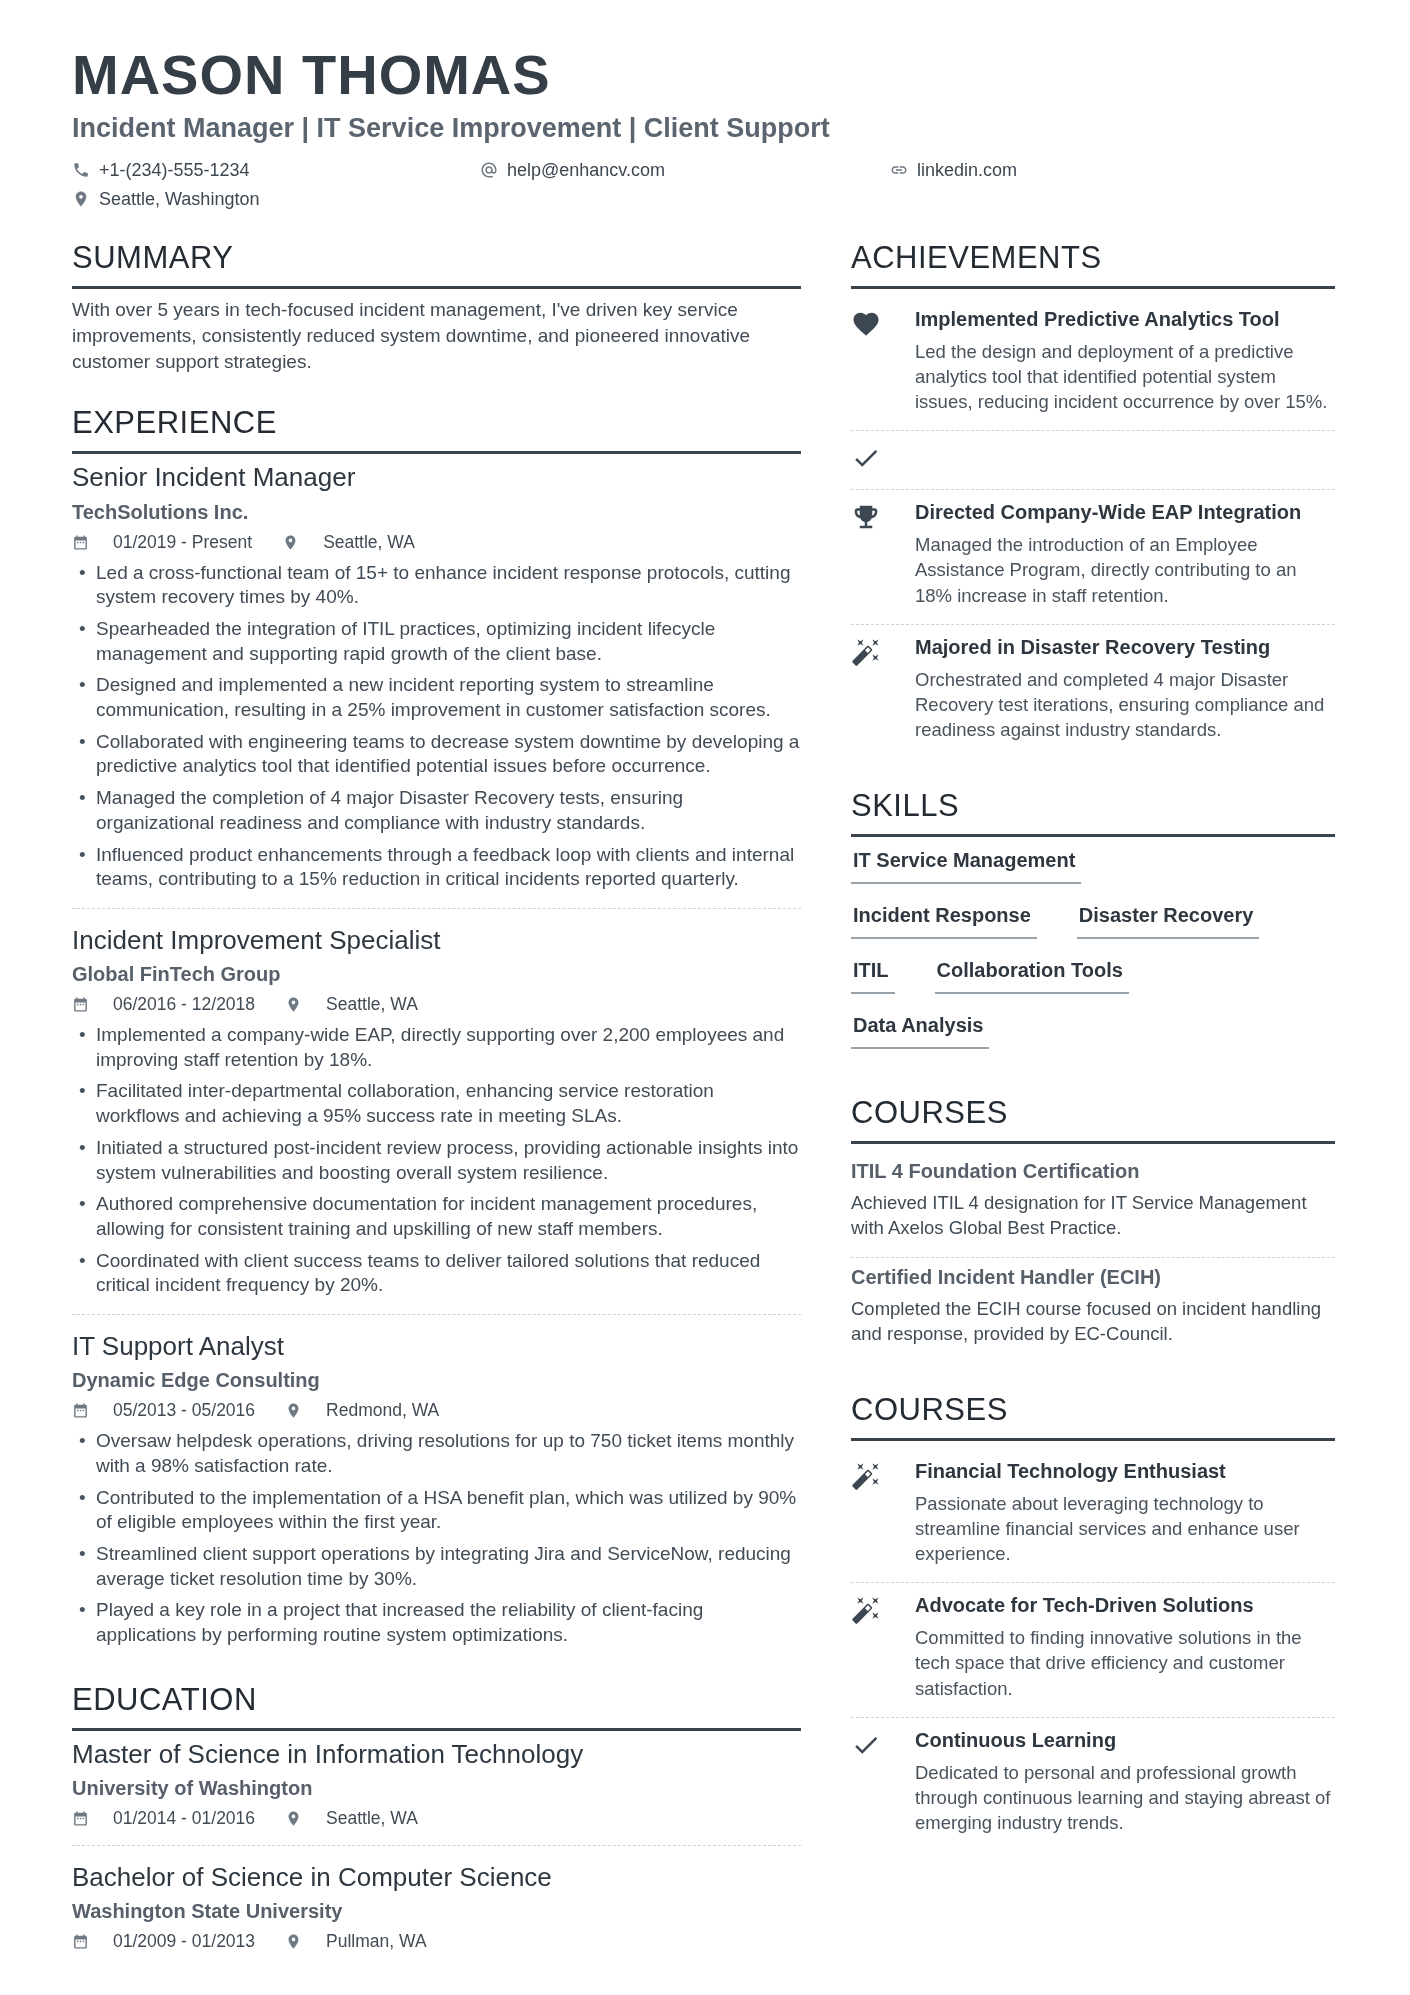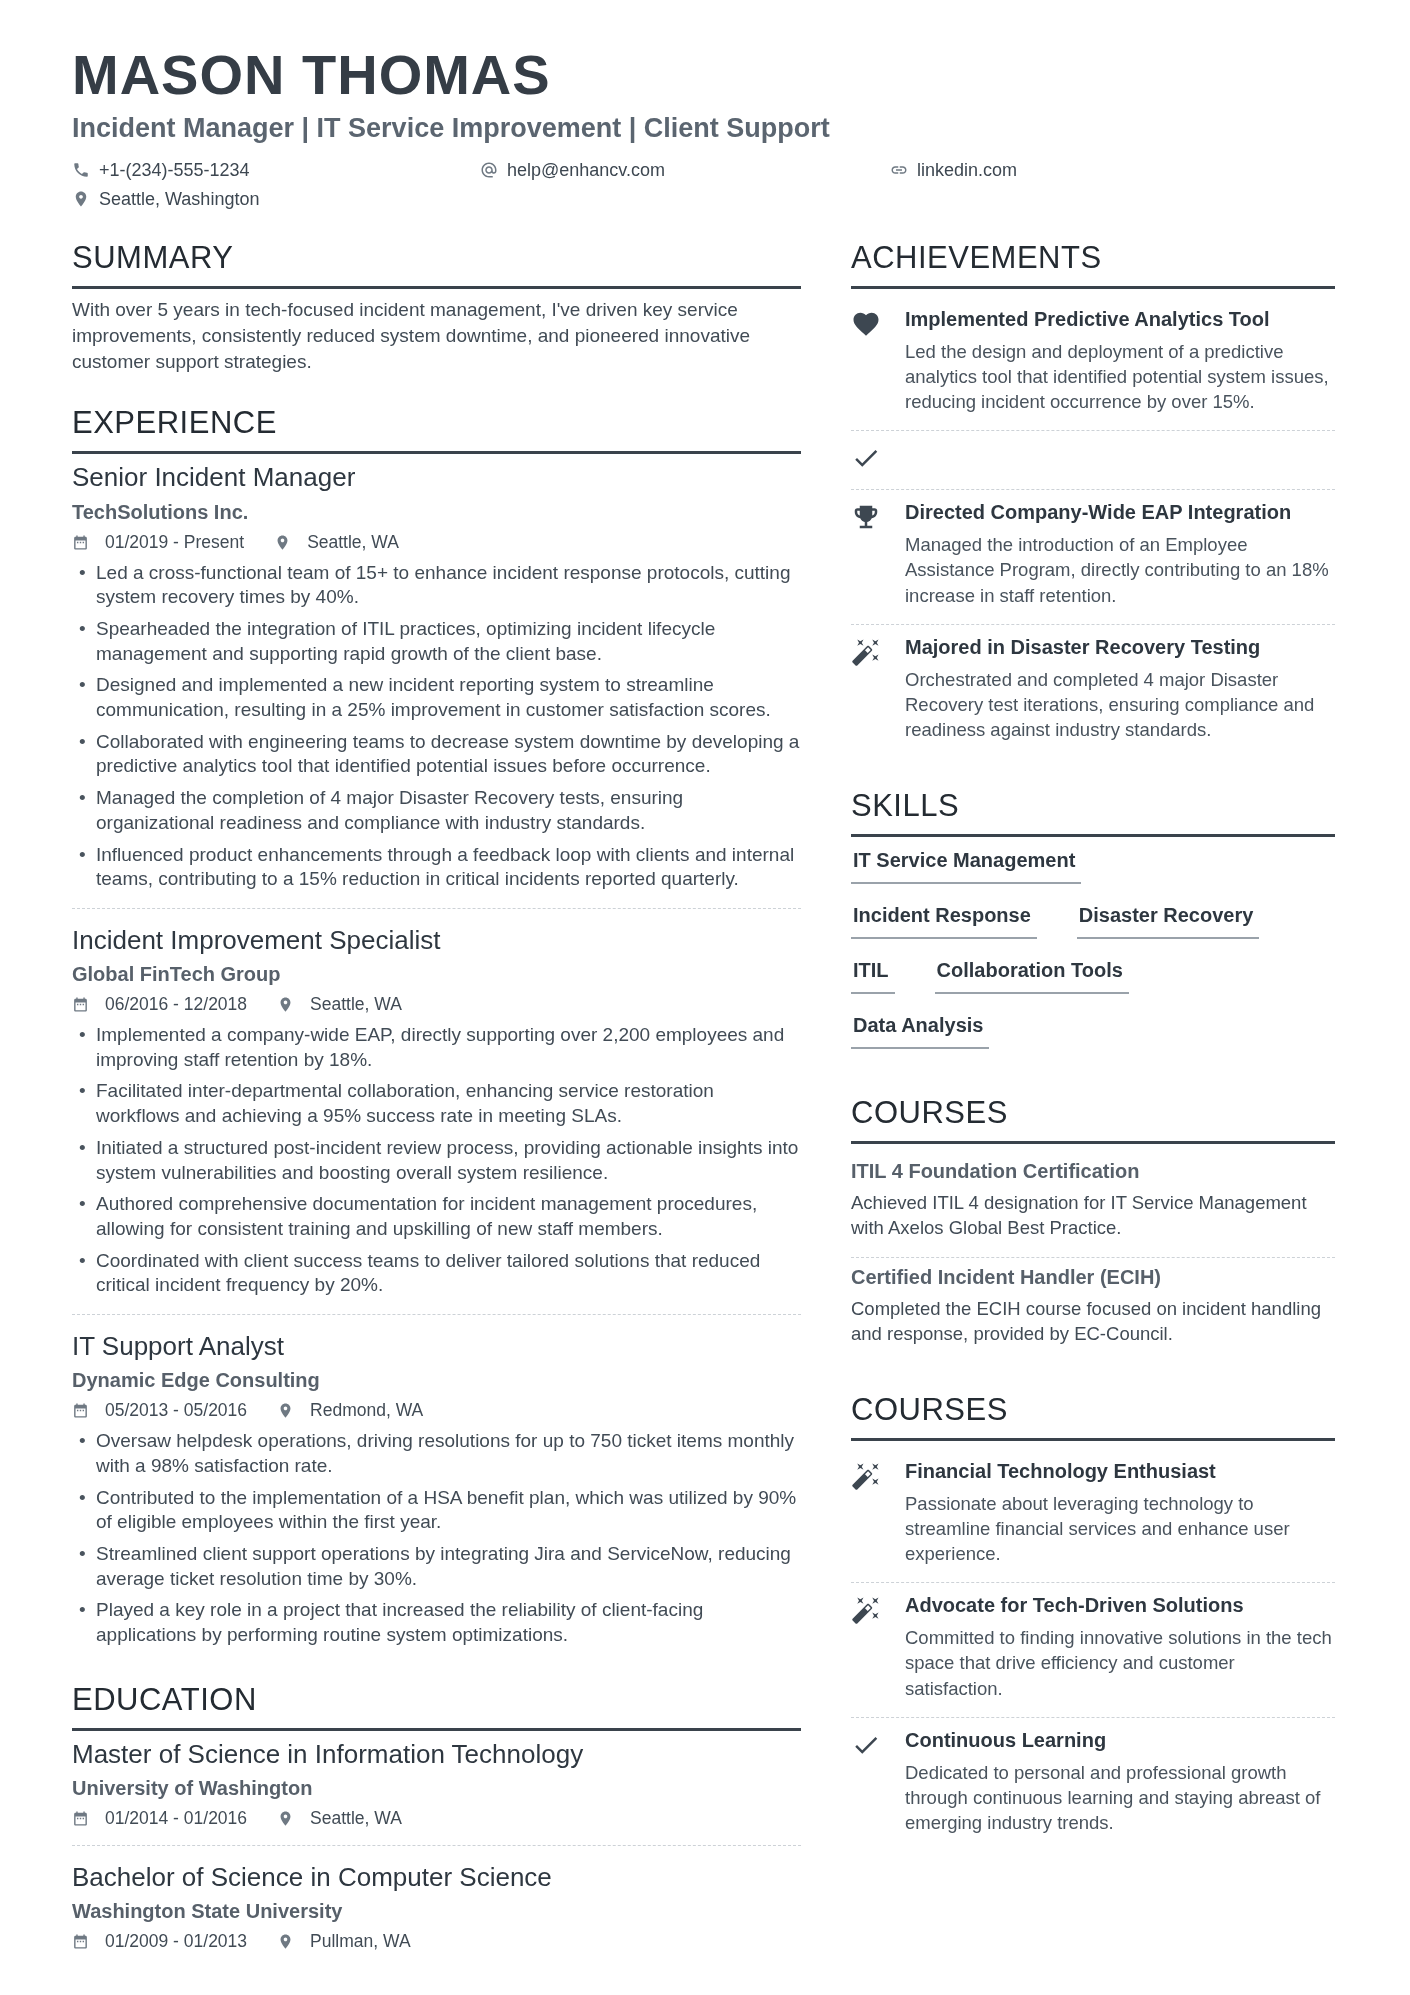--- a/index.html
+++ b/index.html
@@ -34,31 +34,31 @@
   }
   .section { margin-bottom:30px; }
   .summary-text { font-size:19px; line-height:1.38; color:#414b55; }
 
   
   .job { padding-bottom:16px; margin-bottom:16px; border-bottom:1px dashed #cdd2d7; }
   .job:last-child { border-bottom:none; margin-bottom:0; padding-bottom:4px; }
   .job-title { font-size:26px; font-weight:400; color:#2e3740; line-height:1.2; }
   .job-company { font-size:20px; font-weight:700; color:#57606a; margin-top:7px; }
   .meta-row { display:flex; gap:30px; margin-top:8px; font-size:17.5px; color:#414b55; }
-  .meta { display:flex; align-items:center; gap:16px; }
+  .meta { display:flex; align-items:center; gap:24px; }
   .meta .ico svg { width:17px; height:17px; }
   .bullets { list-style:none; margin-top:8px; }
   .bullets li {
     position:relative; padding-left:24px; font-size:19px; line-height:1.3;
     color:#414b55; margin-top:7px;
   }
   .bullets li::before { content:"•"; position:absolute; left:7px; top:0; color:#4a545e; }
 
   
-  .card { display:flex; gap:14px; padding:10px 0 16px; border-bottom:1px dashed #cdd2d7; }
+  .card { display:flex; gap:24px; padding:10px 0 16px; border-bottom:1px dashed #cdd2d7; }
   .card:last-child { border-bottom:none; }
   .card-ico { width:40px; flex:none; display:flex; justify-content:flex-start; padding-top:2px; color:#3d4751; }
   .card-ico svg { width:30px; height:30px; }
   .card-title { font-size:20px; font-weight:700; color:#2e3740; line-height:1.25; }
   .card-text { font-size:18.5px; line-height:1.36; color:#49535d; margin-top:7px; }
 
   
   .skill-row { display:flex; gap:40px; }
   .skill {
     display:inline-block; font-size:20px; font-weight:700; color:#2e3740;

